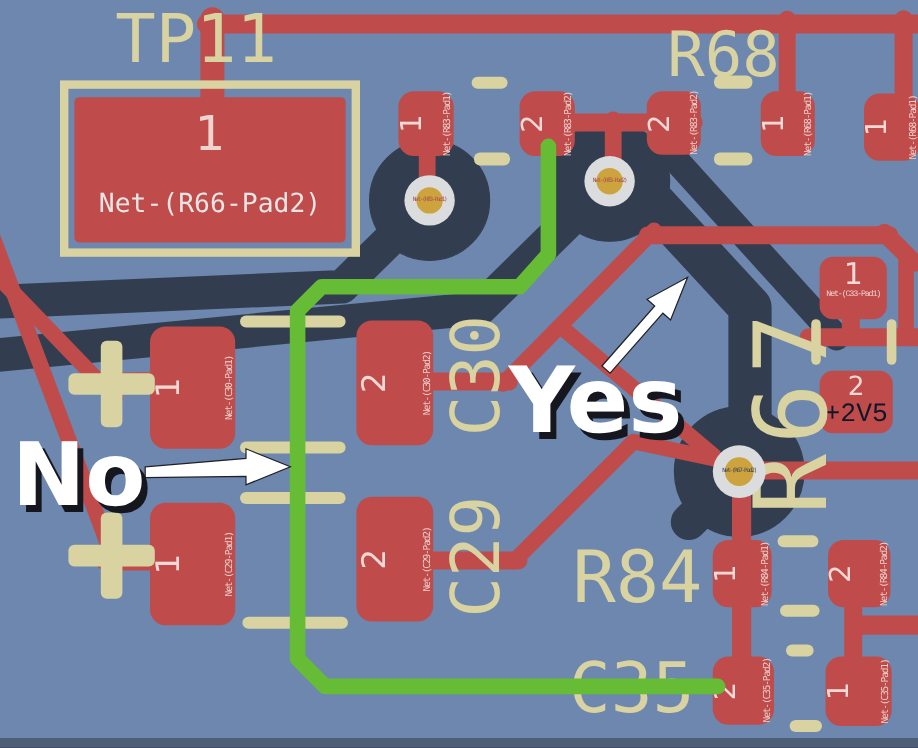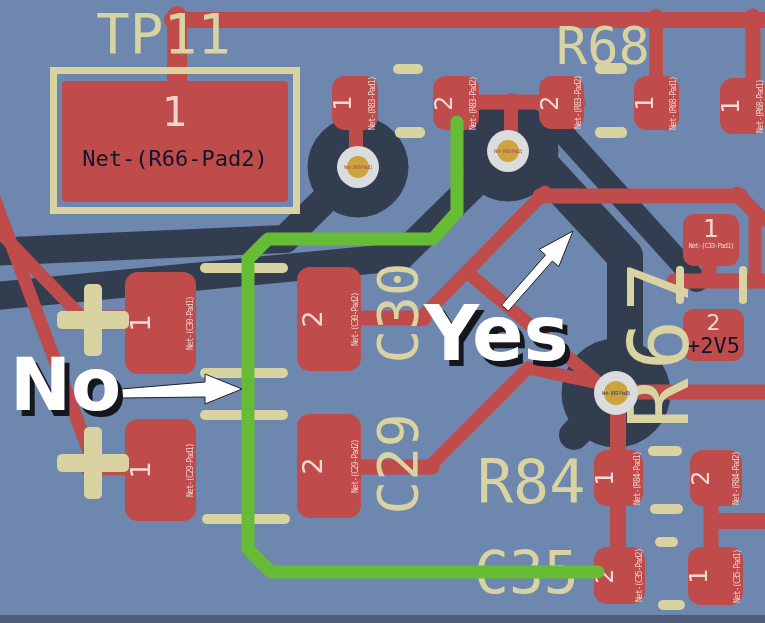--- a/index.html
+++ b/index.html
@@ -10,27 +10,27 @@
   
   .pad{position:absolute;background:#bf4c4b;border-radius:13px;color:#f0d9d4;}
   .pnum{position:absolute;left:3px;top:50%;transform:translateY(-50%) rotate(-90deg);
         font:24px "DejaVu Sans",sans-serif;color:#f0d9d4;}
   .pad.big .pnum{font-size:27px;left:7px;}
   .pnet{position:absolute;right:0px;top:0;bottom:0;width:11px;writing-mode:vertical-rl;
         transform:rotate(180deg);font-size:8px;line-height:11px;letter-spacing:-1px;
         color:#ecd0cc;text-align:center;overflow:hidden;white-space:nowrap;}
   .hpad{text-align:center;}
   .pnum-h{display:block;font:25px/26px "DejaVu Sans",sans-serif;color:#f0d9d4;margin-top:2px;}
-  .pnet-h{display:block;font-size:7px;line-height:8px;letter-spacing:-1px;color:#ecd0cc;}
+  .pnet-h{display:block;font-size:7px;line-height:8px;letter-spacing:-1px;color:#ecd0cc;font-family:Liberation Mono, monospace;}
   .pnet-h.v25{font-size:22px;line-height:22px;letter-spacing:0;color:#0f172a;}
   
   #pad-tp11{position:absolute;left:62px;top:81px;width:226px;height:121px;background:#bf4c4b;
             border-radius:4px;text-align:center;color:#edd4cf;}
   #pad-tp11 .n1{display:block;font:40px/46px "DejaVu Sans",sans-serif;margin-top:8px;}
-  #pad-tp11 .nn{display:block;font-size:22px;line-height:24px;margin-top:12px;color:#0f172a;}
+  #pad-tp11 .nn{display:block;font-size:22px;line-height:24px;margin-top:24px;color:#e5e5e5;}
   
   .silk{position:absolute;color:#d9d3a1;line-height:1;white-space:nowrap;}
   .silk.rot{transform:rotate(-90deg);transform-origin:center;text-align:center;}
   .dash{position:absolute;background:#d9d3a1;border-radius:5px;}
   #tp11-box{position:absolute;left:50px;top:67px;width:236px;height:133px;
             border:7px solid #d9d3a1;}
   
   .anno{position:absolute;color:#ffffff;font:bold 73px/1 "DejaVu Sans",sans-serif;
         text-shadow:5px 6px 0 #16161e;}
   .via-label{position:absolute;transform:translate(-50%,-50%);font-size:5px;line-height:5px;
@@ -197,21 +197,21 @@
       <circle cx="616" cy="393" r="22" fill="#dbdcdd"></circle>
       <circle cx="616" cy="393" r="12" fill="#cda33e"></circle>
     </g>
     <g fill="#ffffff" stroke="#202028" stroke-width="1">
       <polygon points="121,389 205,382 205,374 242,389 205,404 205,397 121,398"></polygon>
       <polygon points="501.6,305 545.6,255 539.2,249.4 573,231 558.8,266.6 552.4,261 508.4,311"></polygon>
     </g>
   </svg>
 
   <div class="layer">
-    <div class="anno" style="left:10px;top:348px">No</div>
+    <div class="anno" style="left:10px;top:360px">No</div>
     <div class="anno" style="left:424px;top:296px;font-size:76px">Yes</div>
     <div class="via-label" style="left:358px;top:167px;color:#a85050">Net-(R83-Pad1)</div>
     <div class="via-label" style="left:508px;top:151px;color:#a85050">Net-(R83-Pad2)</div>
     <div class="via-label" style="left:616px;top:393px;color:#3c4358">Net-(R67-Pad2)</div>
   </div>
 
   <div id="bottom-strip"></div>
 </div>
 
 </body></html>

